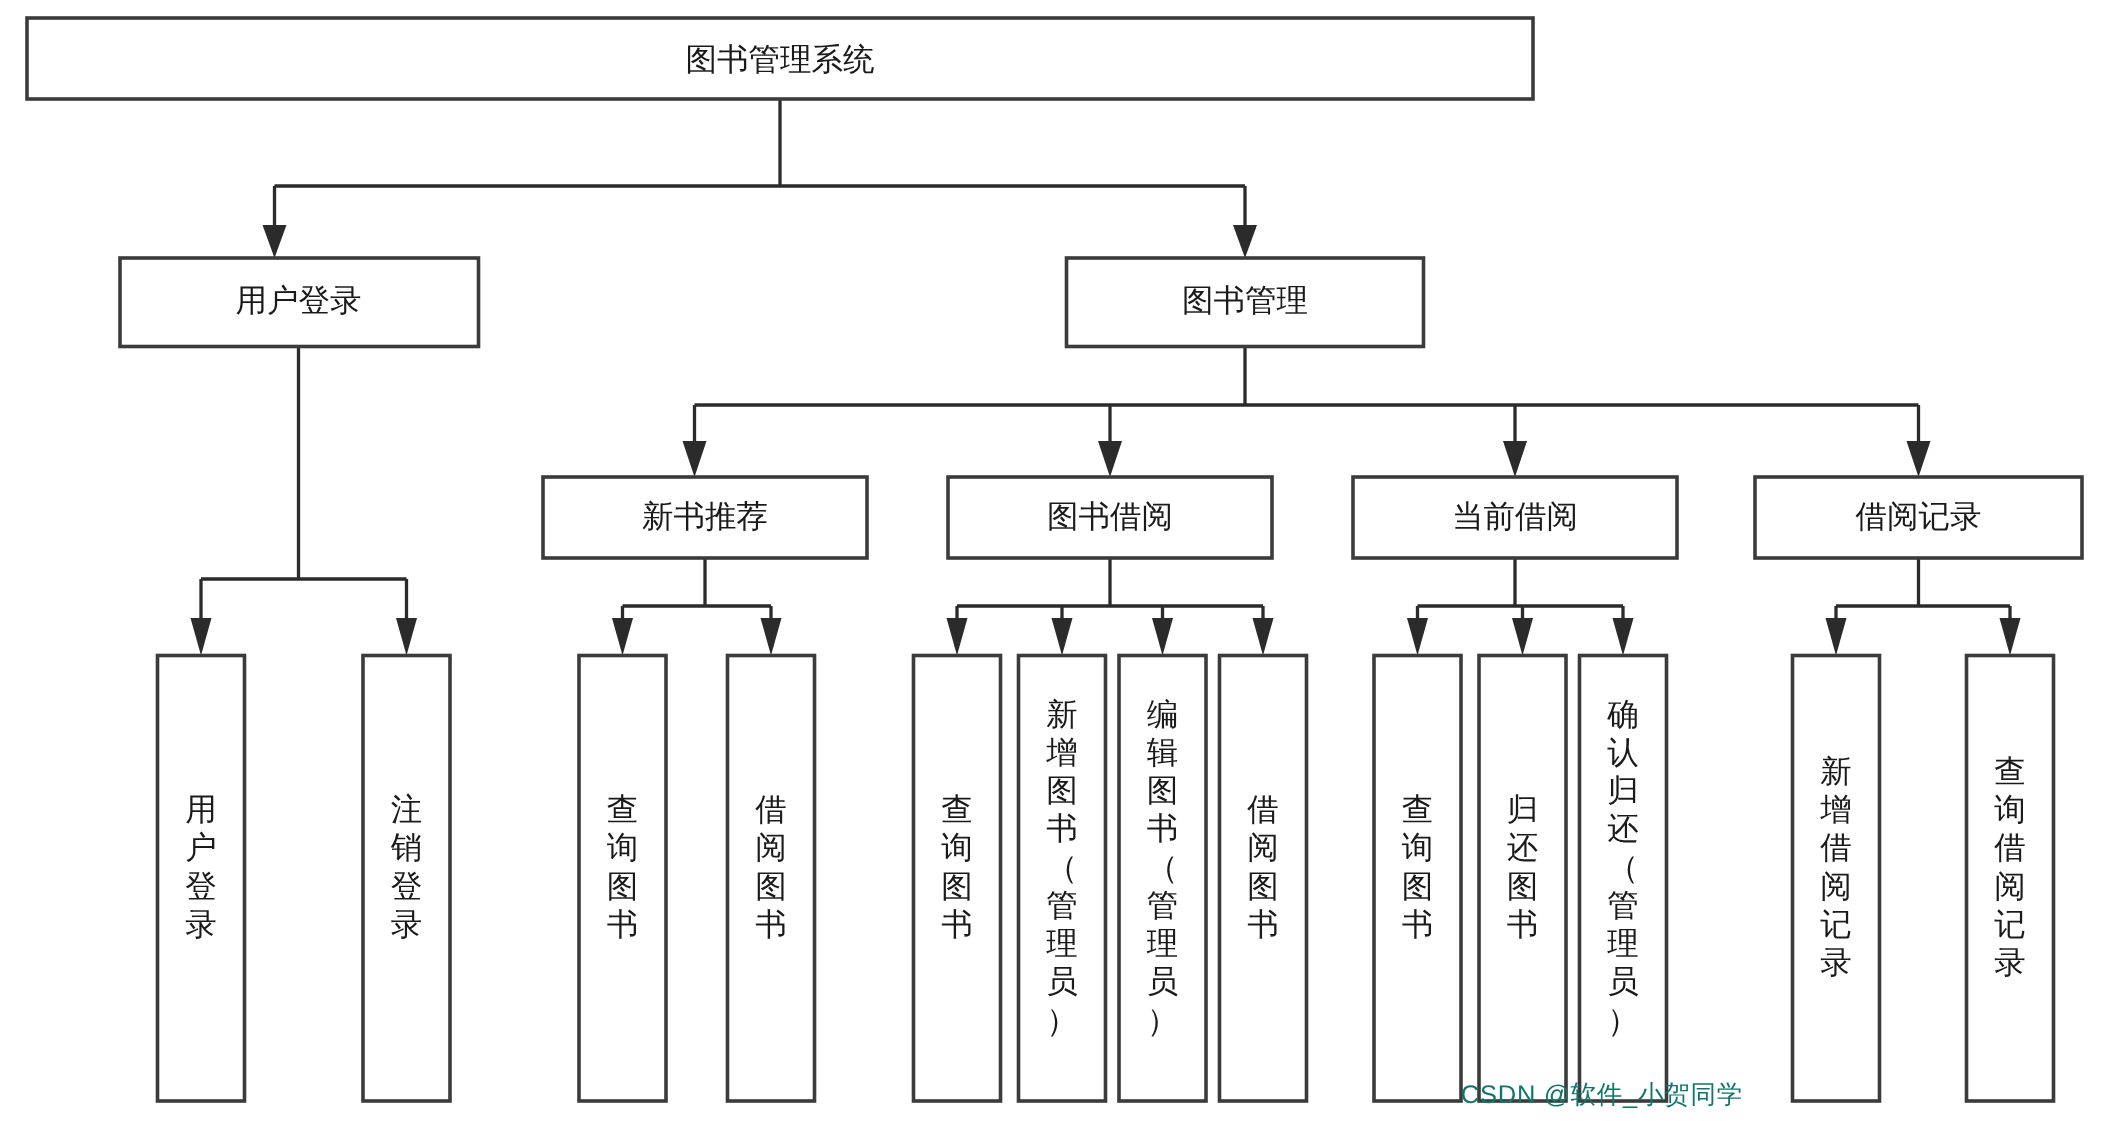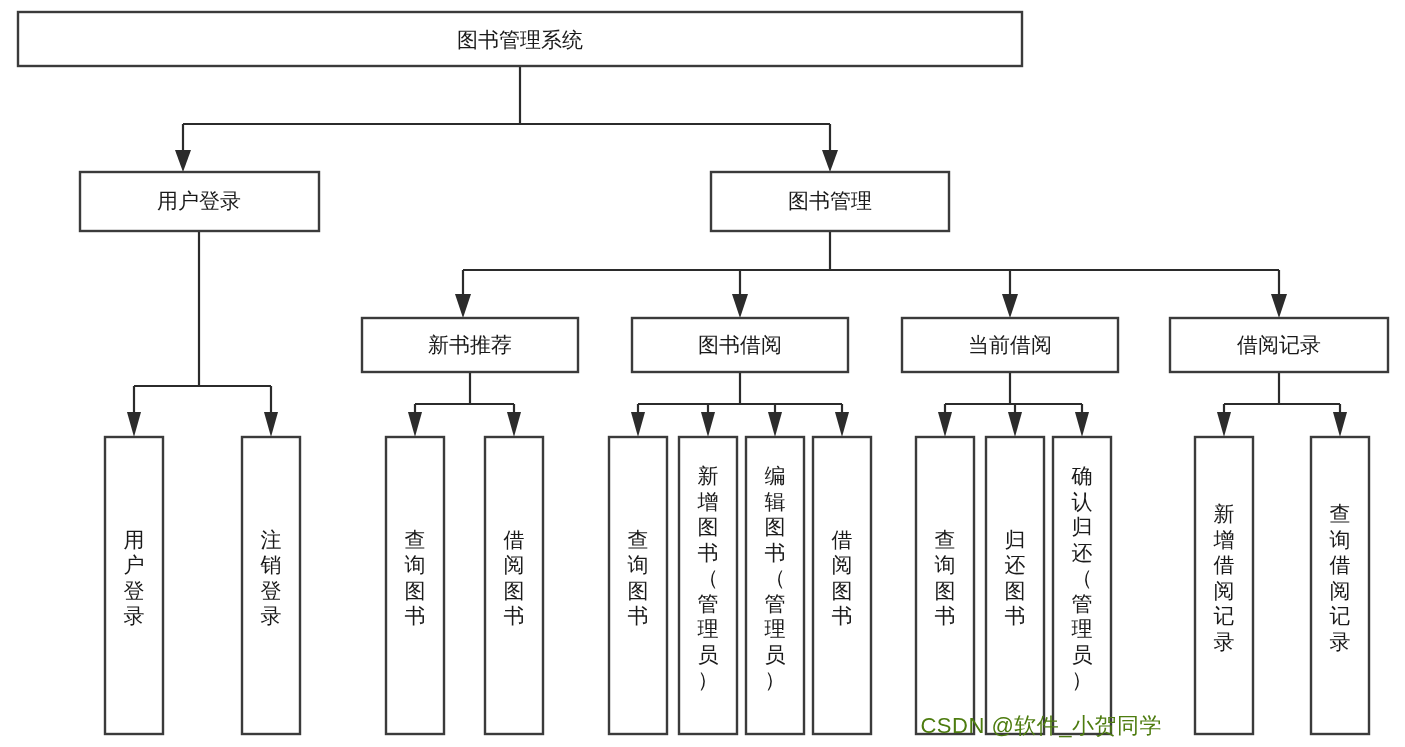--- a/index.html
+++ b/index.html
@@ -46,22 +46,22 @@
   }
   .arrow-head {
     fill: #2b2b2b;
     stroke: none;
   }
   .watermark {
     position: absolute;
     right: 8px;
     bottom: 6px;
     font-family: "Liberation Sans", "DejaVu Sans", sans-serif;
-    font-size: 22px;
-    color: #4d7c0f;
+    font-size: 17px;
+    color: #0f766e;
     letter-spacing: 0.5px;
     white-space: nowrap;
     user-select: none;
   }
 </style>
 </head>
 <body>
 
 <div id="chart-root">
   <svg width="1405" height="747" viewBox="0 0 1405 747" xmlns="http://www.w3.org/2000/svg">

